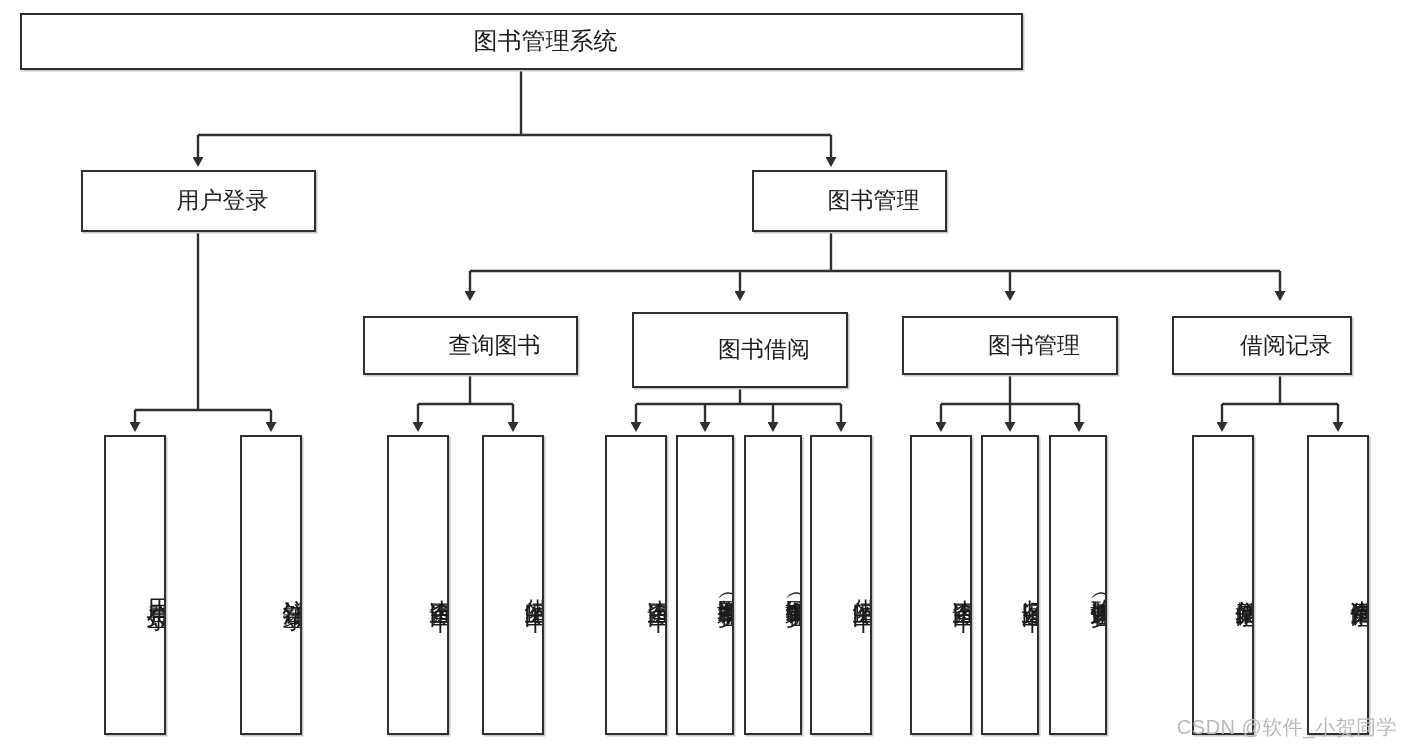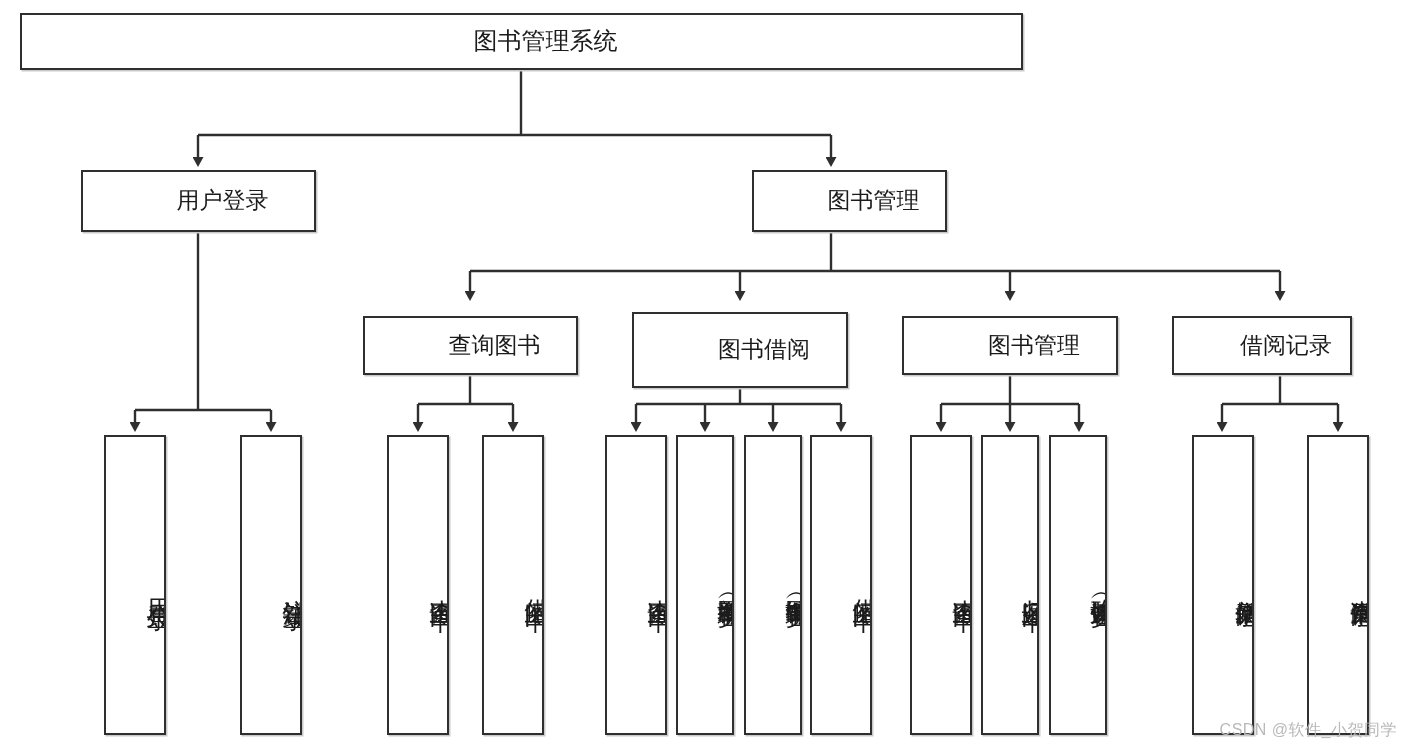--- a/index.html
+++ b/index.html
@@ -63,21 +63,21 @@
     max-height: 100%;
   }
   .node.vert.tight .label {
     font-size: 23px;
     letter-spacing: 1px;
   }
   #watermark {
     position: absolute;
     right: 8px;
     bottom: 6px;
-    font-size: 16px;
+    font-size: 20px;
     color: #b9b9b9;
     letter-spacing: 0.5px;
     white-space: nowrap;
   }
 </style>
 </head>
 <body>
 
 <div id="stage">
 

